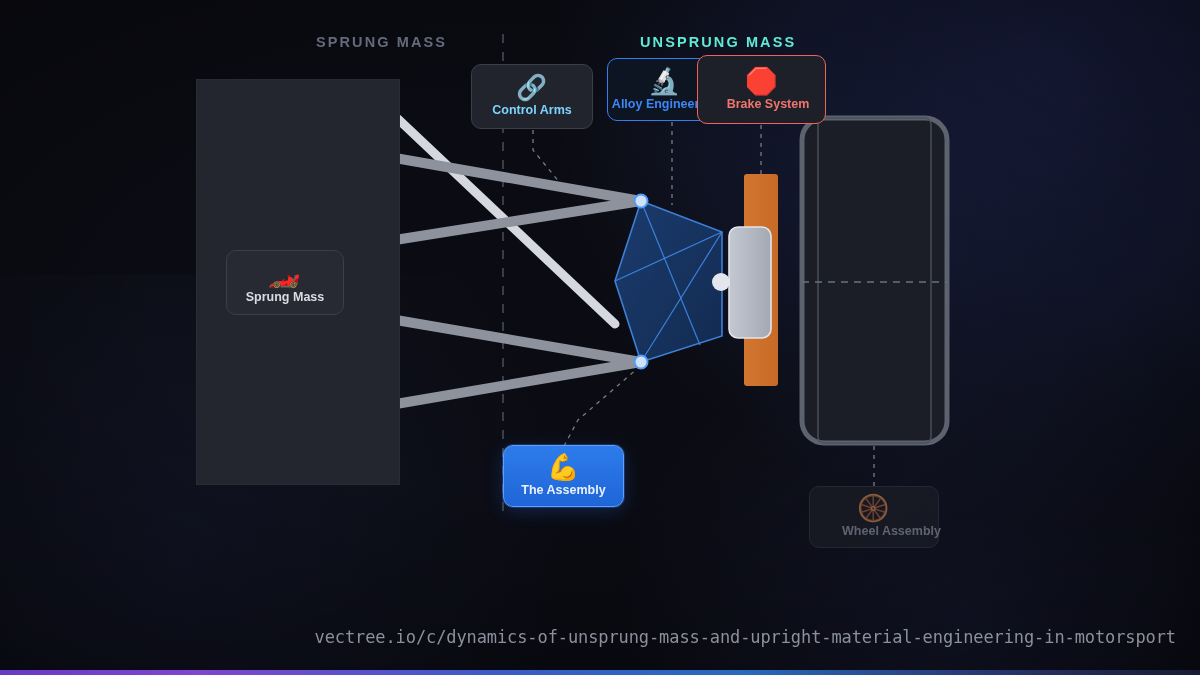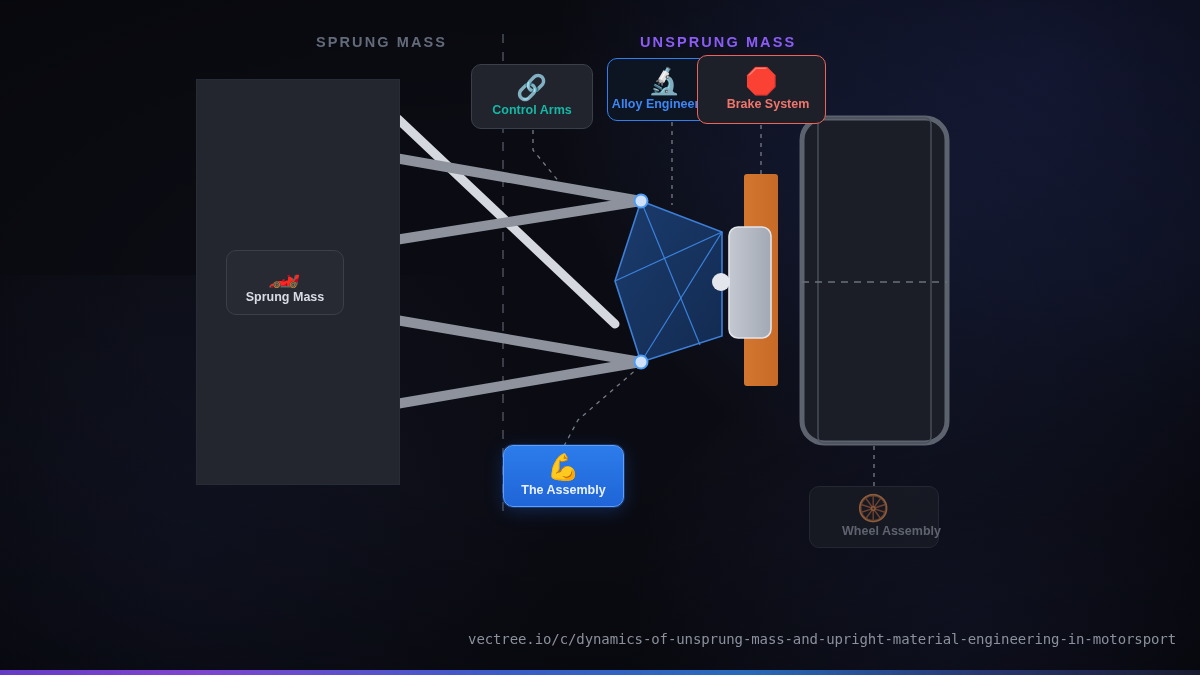--- a/index.html
+++ b/index.html
@@ -36,21 +36,21 @@
   
   #diagram{position:absolute;left:0;top:0;width:1200px;height:490px;}
   #svgLayer{position:absolute;left:0;top:0;width:1200px;height:675px;}
 
   
   .sec-label{
     position:absolute;font-size:14.5px;font-weight:700;letter-spacing:2.1px;
     white-space:nowrap;
   }
   #lbl-sprung{left:316px;top:34px;color:#636a7a;}
-  #lbl-unsprung{left:640px;top:34px;color:#8b5cf6;}
+  #lbl-unsprung{left:640px;top:34px;color:#5eead4;}
 
   
   .node{
     position:absolute;box-sizing:border-box;
     border-radius:10px;
     display:flex;flex-direction:column;align-items:center;justify-content:center;
     gap:3px;
     text-align:center;
   }
   .node .emoji{
@@ -73,21 +73,21 @@
     background:#272a33;border:1px solid #3b3f4a;
     color:#d6d9e1;
   }
   #n-sprung .nlabel{color:#d9dce3;}
 
   
   #n-control{
     left:471px;top:64px;width:122px;height:65px;
     background:#21242c;border:1px solid #3b3f4a;
   }
-  #n-control .nlabel{color:#14b8a6;text-align:center;}
+  #n-control .nlabel{color:#7dd3fc;text-align:center;}
   #n-control .emoji{font-size:25px;}
 
   
   #n-alloy{
     left:607px;top:58px;width:116px;height:63px;
     background:#0e1522;border:1.6px solid #2f7ff0;
     z-index:3;
   }
   #n-alloy .nlabel{color:#3d86f5;}
 
@@ -115,21 +115,21 @@
     background:#1c1f27;border:1px solid #33373f;
     opacity:.62;
   }
   #n-wheel .nlabel{color:#9096a2;margin-left:35px;}
 
   
   #footer{position:absolute;left:0;bottom:0;width:1200px;height:215px;}
   #url{
     position:absolute;right:24px;bottom:28px;
     font-family:"DejaVu Sans Mono","Liberation Mono",monospace;
-    font-size:14px;color:#8b909c;letter-spacing:-0.1px;white-space:nowrap;
+    font-size:17px;color:#8b909c;letter-spacing:-0.1px;white-space:nowrap;
   }
   #accentbar{
     position:absolute;left:0;bottom:0;width:1200px;height:5px;
     background:linear-gradient(90deg,#6d3fd6 0%,#8a4ae0 16%,#3f63d8 42%,#2b72c9 62%,#2b3a7a 82%,#1a1d33 100%);
     opacity:.92;
   }
 </style>
 </head>
 <body>
 

